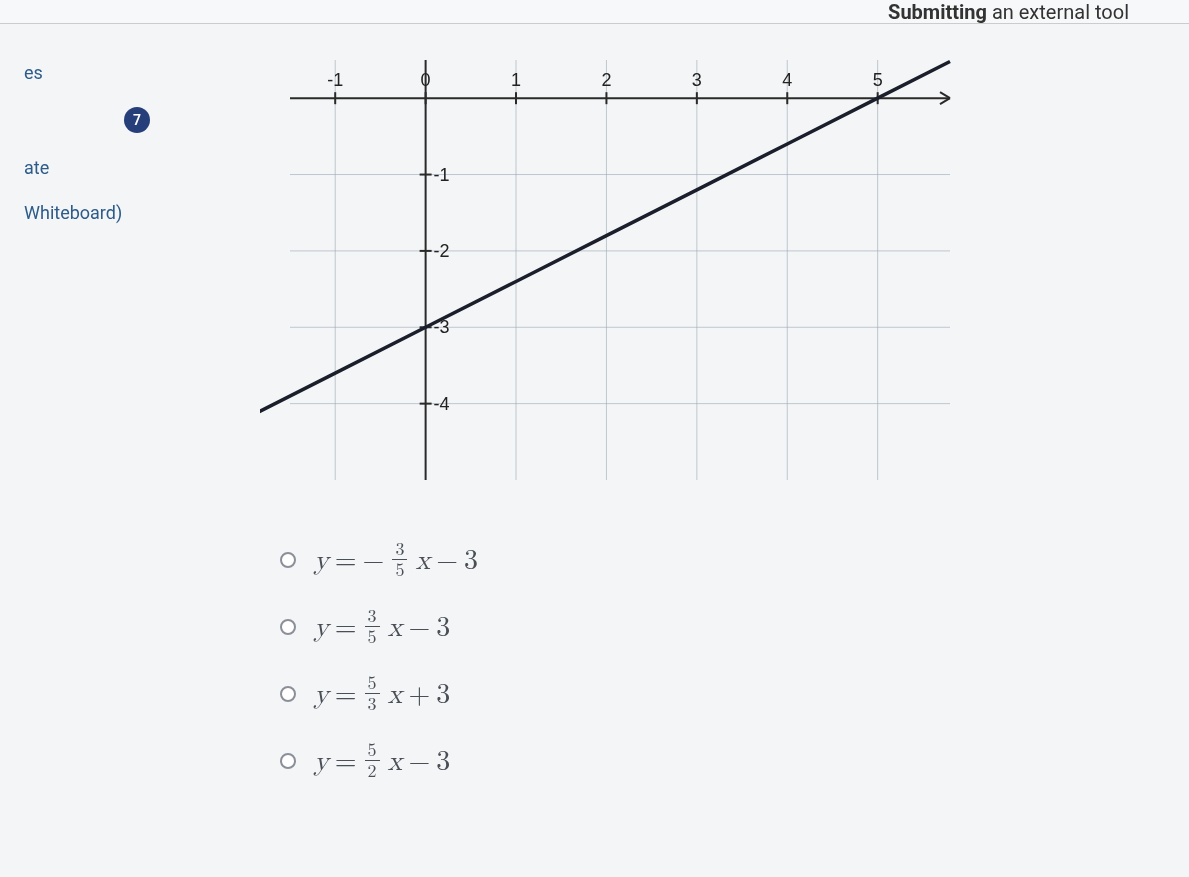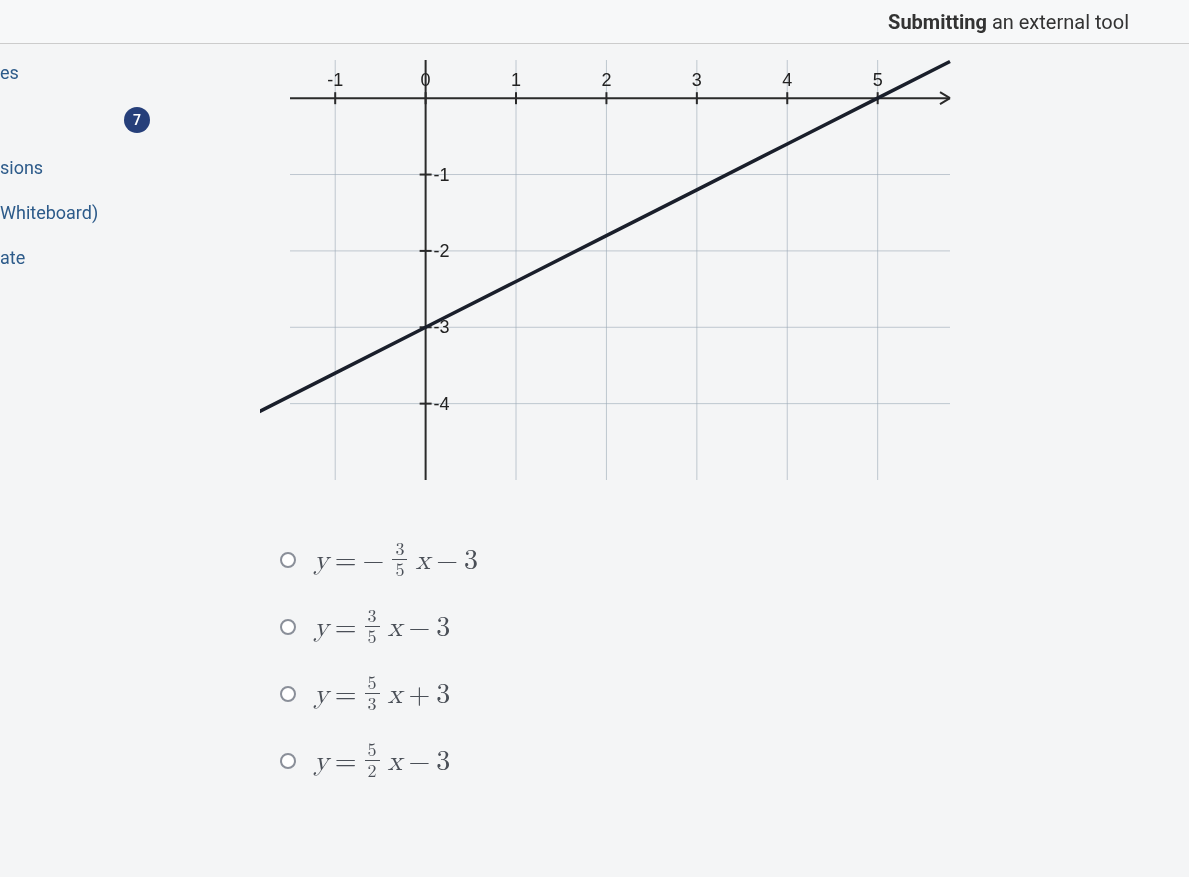--- a/index.html
+++ b/index.html
@@ -13,21 +13,21 @@
       width: 1189px;
       height: 877px;
       overflow: hidden;
       position: relative;
     }
     .top-bar {
       position: absolute;
       top: 0;
       left: 0;
       right: 0;
-      height: 44px;
+      height: 24px;
       display: flex;
       align-items: center;
       justify-content: flex-end;
       padding-right: 60px;
       color: #333;
       font-size: 20px;
       border-bottom: 1px solid #ccc;
       background: #f7f8f9;
     }
     .top-bar .bold {
@@ -43,20 +43,21 @@
     .sidebar-item {
       display: flex;
       align-items: center;
       justify-content: space-between;
       padding: 12px 10px 12px 0;
       color: #2d5b8a;
       font-size: 18px;
       cursor: pointer;
       white-space: nowrap;
       overflow: hidden;
+      margin-left: 24px;
     }
     .badge {
       background: #263f7a;
       color: white;
       border-radius: 50%;
       width: 26px;
       height: 26px;
       display: inline-flex;
       align-items: center;
       justify-content: center;
@@ -159,27 +160,24 @@
 
 <div class="sidebar">
   <div class="sidebar-item">
     <span>es</span>
   </div>
   <div class="sidebar-item">
     <span></span>
     <span class="badge">7</span>
   </div>
   <div class="sidebar-item">
-    <span>sions</span>
+    <span>ate</span>
   </div>
   <div class="sidebar-item">
     <span>Whiteboard)</span>
-  </div>
-  <div class="sidebar-item">
-    <span>ate</span>
   </div>
 </div>
 
 <div class="main-content">
   <div class="graph-container">
     <svg class="graph-svg" id="graph-svg" viewBox="0 0 700 440">
         <line x1="75.20547945205479" y1="10" x2="75.20547945205479" y2="430" class="grid-line"></line>
         <line x1="256.027397260274" y1="10" x2="256.027397260274" y2="430" class="grid-line"></line>
         <line x1="346.4383561643836" y1="10" x2="346.4383561643836" y2="430" class="grid-line"></line>
         <line x1="436.8493150684932" y1="10" x2="436.8493150684932" y2="430" class="grid-line"></line>

